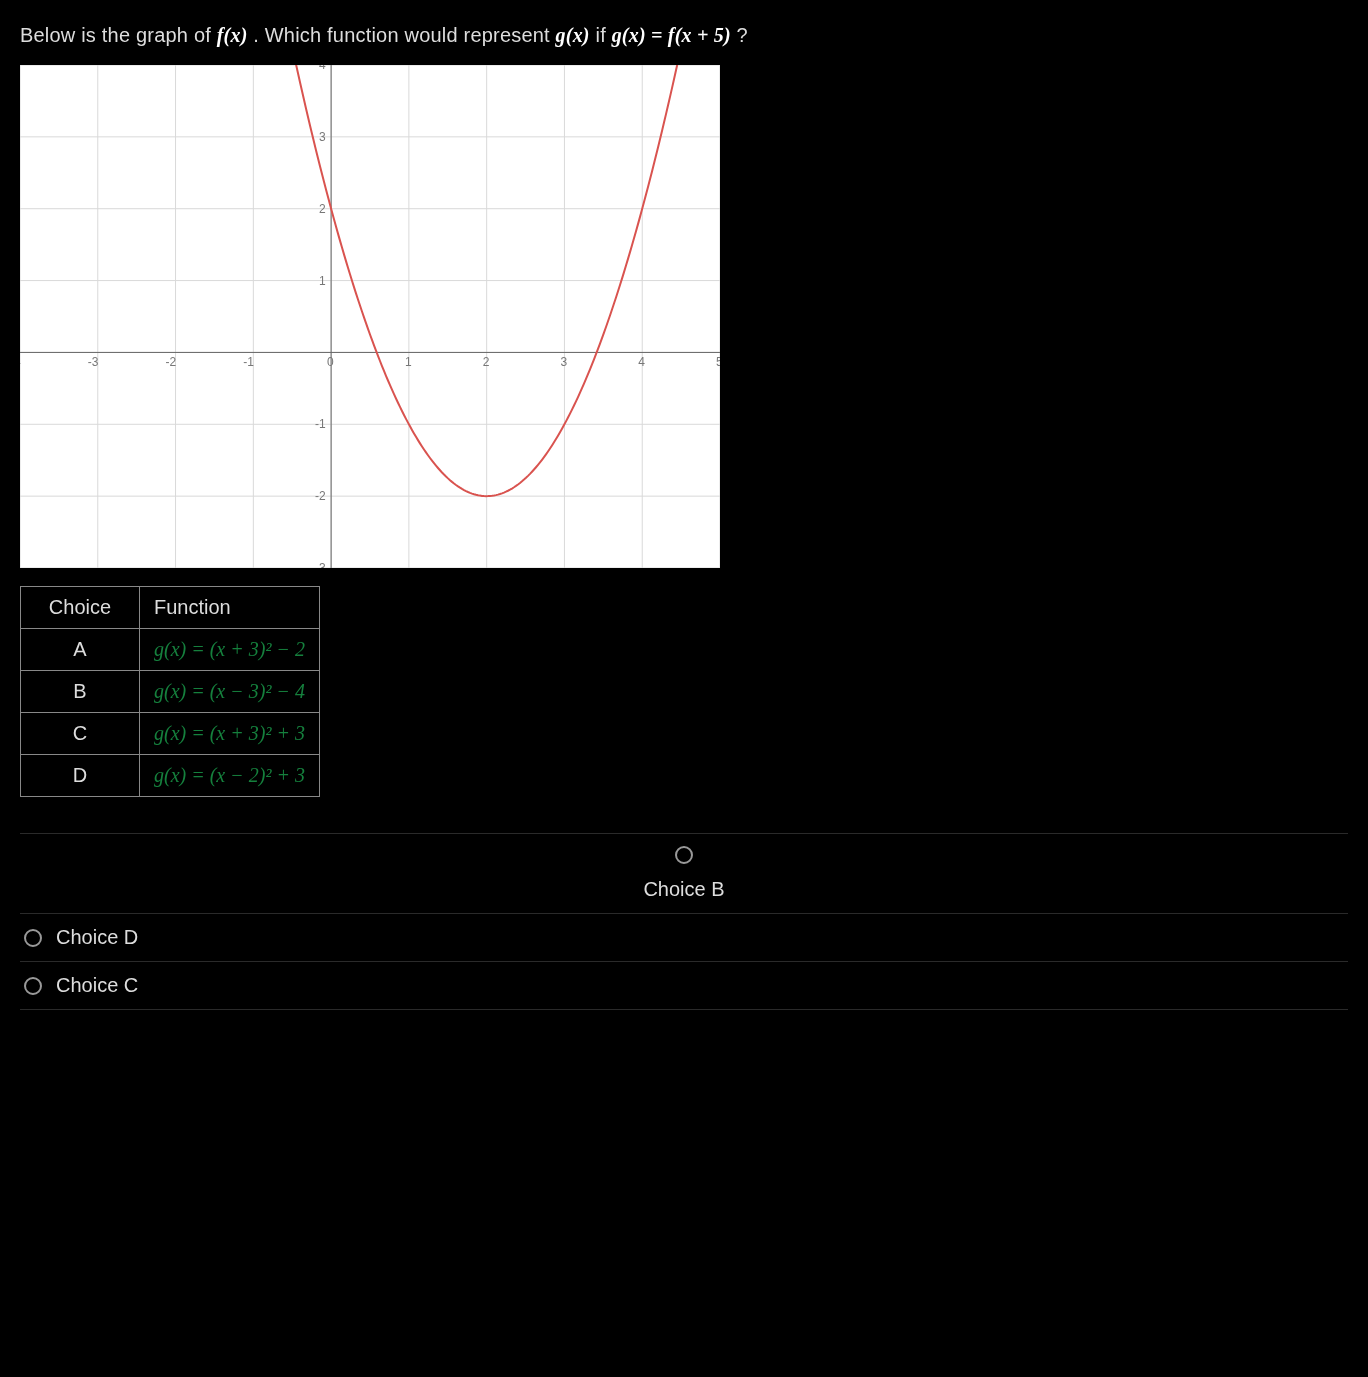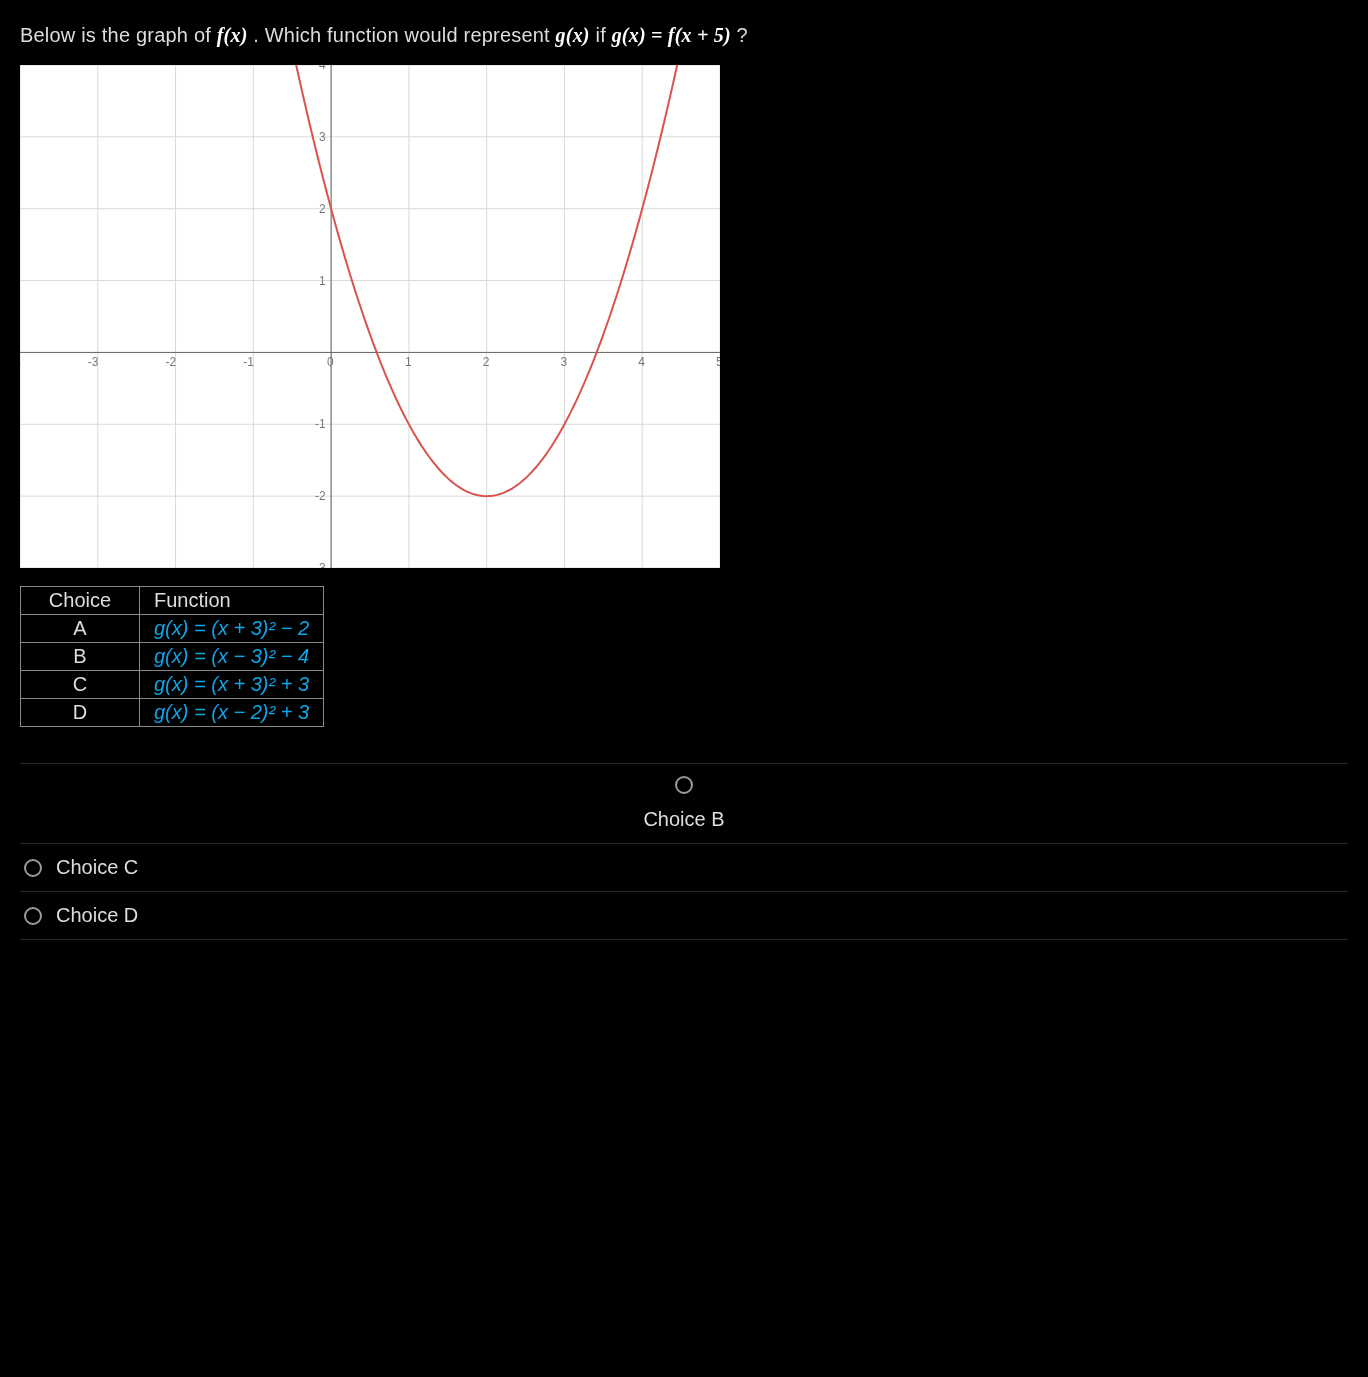--- a/index.html
+++ b/index.html
@@ -1,26 +1,26 @@
 <!DOCTYPE html>
 <html><head>
 <meta charset="utf-8">
 <style>
   html,body{margin:0;padding:0;background:#000;color:#ddd;font-family:"Segoe UI",Arial,sans-serif;font-size:20px;font-weight:300;}
   .page{padding:24px 20px;width:1368px;box-sizing:border-box;}
   .prompt{margin-bottom:18px;letter-spacing:.2px;}
-  .math{font-family:Liberation Sans, sans-serif;font-style:italic;font-weight:500;color:#0ea5e9;}
+  .math{font-family:Liberation Serif, serif;font-style:italic;font-weight:500;color:#15803d;}
   .mathb{font-family:"Cambria Math","Times New Roman",serif;font-style:italic;font-weight:700;color:#fff;}
   .chart-wrap{background:#fff;width:700px;height:503px;position:relative;overflow:hidden;}
   svg{display:block;}
   .grid line{stroke:#d9d9d9;stroke-width:1;}
   .ticklabel{font:12px Arial;fill:#777;}
   .curve{stroke:#d9534f;stroke-width:2;fill:none;}
   table.choices{border-collapse:collapse;margin-top:18px;color:#ddd;}
-  table.choices th,table.choices td{border:1px solid #888;padding:2px 14px;font-weight:300;text-align:left;}
+  table.choices th,table.choices td{border:1px solid #888;padding:9px 14px;font-weight:300;text-align:left;}
   table.choices .col-choice{text-align:center;width:90px;}
   .opts{margin-top:36px;}
   .opt{display:flex;align-items:center;gap:14px;padding:12px 4px;border-bottom:1px solid #2a2a2a;}
   .opt:first-child{border-top:1px solid #2a2a2a;flex-direction:column;}
   .radio{width:18px;height:18px;border:2px solid #999;border-radius:50%;box-sizing:border-box;flex:none;}
 </style>
 </head>
 <body>
 <div class="page">
 
@@ -104,21 +104,21 @@
 </tbody>
     </table>
 
 <div class="opts">
   <div class="opt">
     <span class="radio"></span>
     <span>Choice B</span>
   </div>
   <div class="opt">
     <span class="radio"></span>
-    <span>Choice C</span>
+    <span>Choice D</span>
   </div>
   <div class="opt">
     <span class="radio"></span>
-    <span>Choice D</span>
+    <span>Choice C</span>
   </div>
 </div>
 
 </div>
 
 </body></html>

